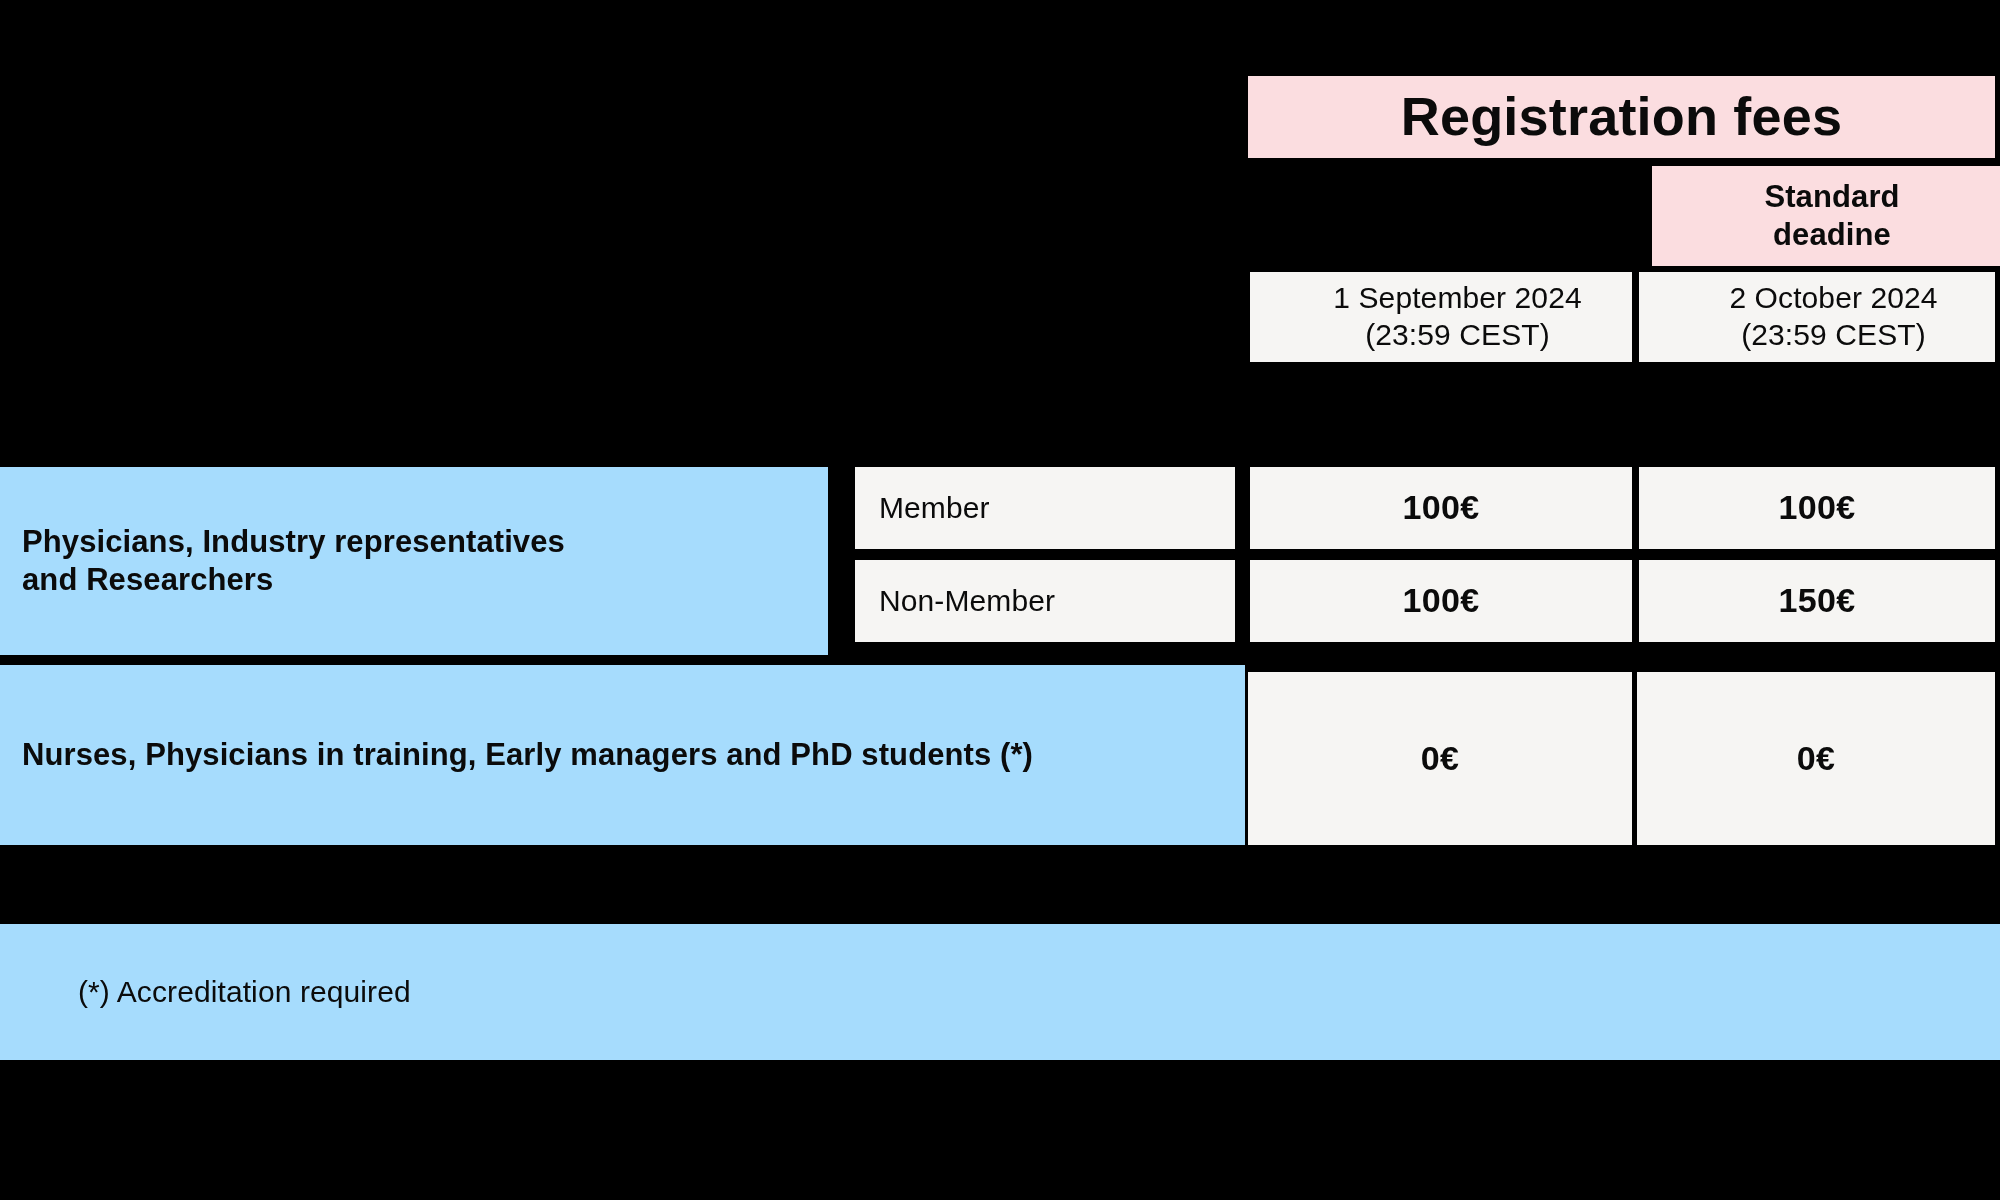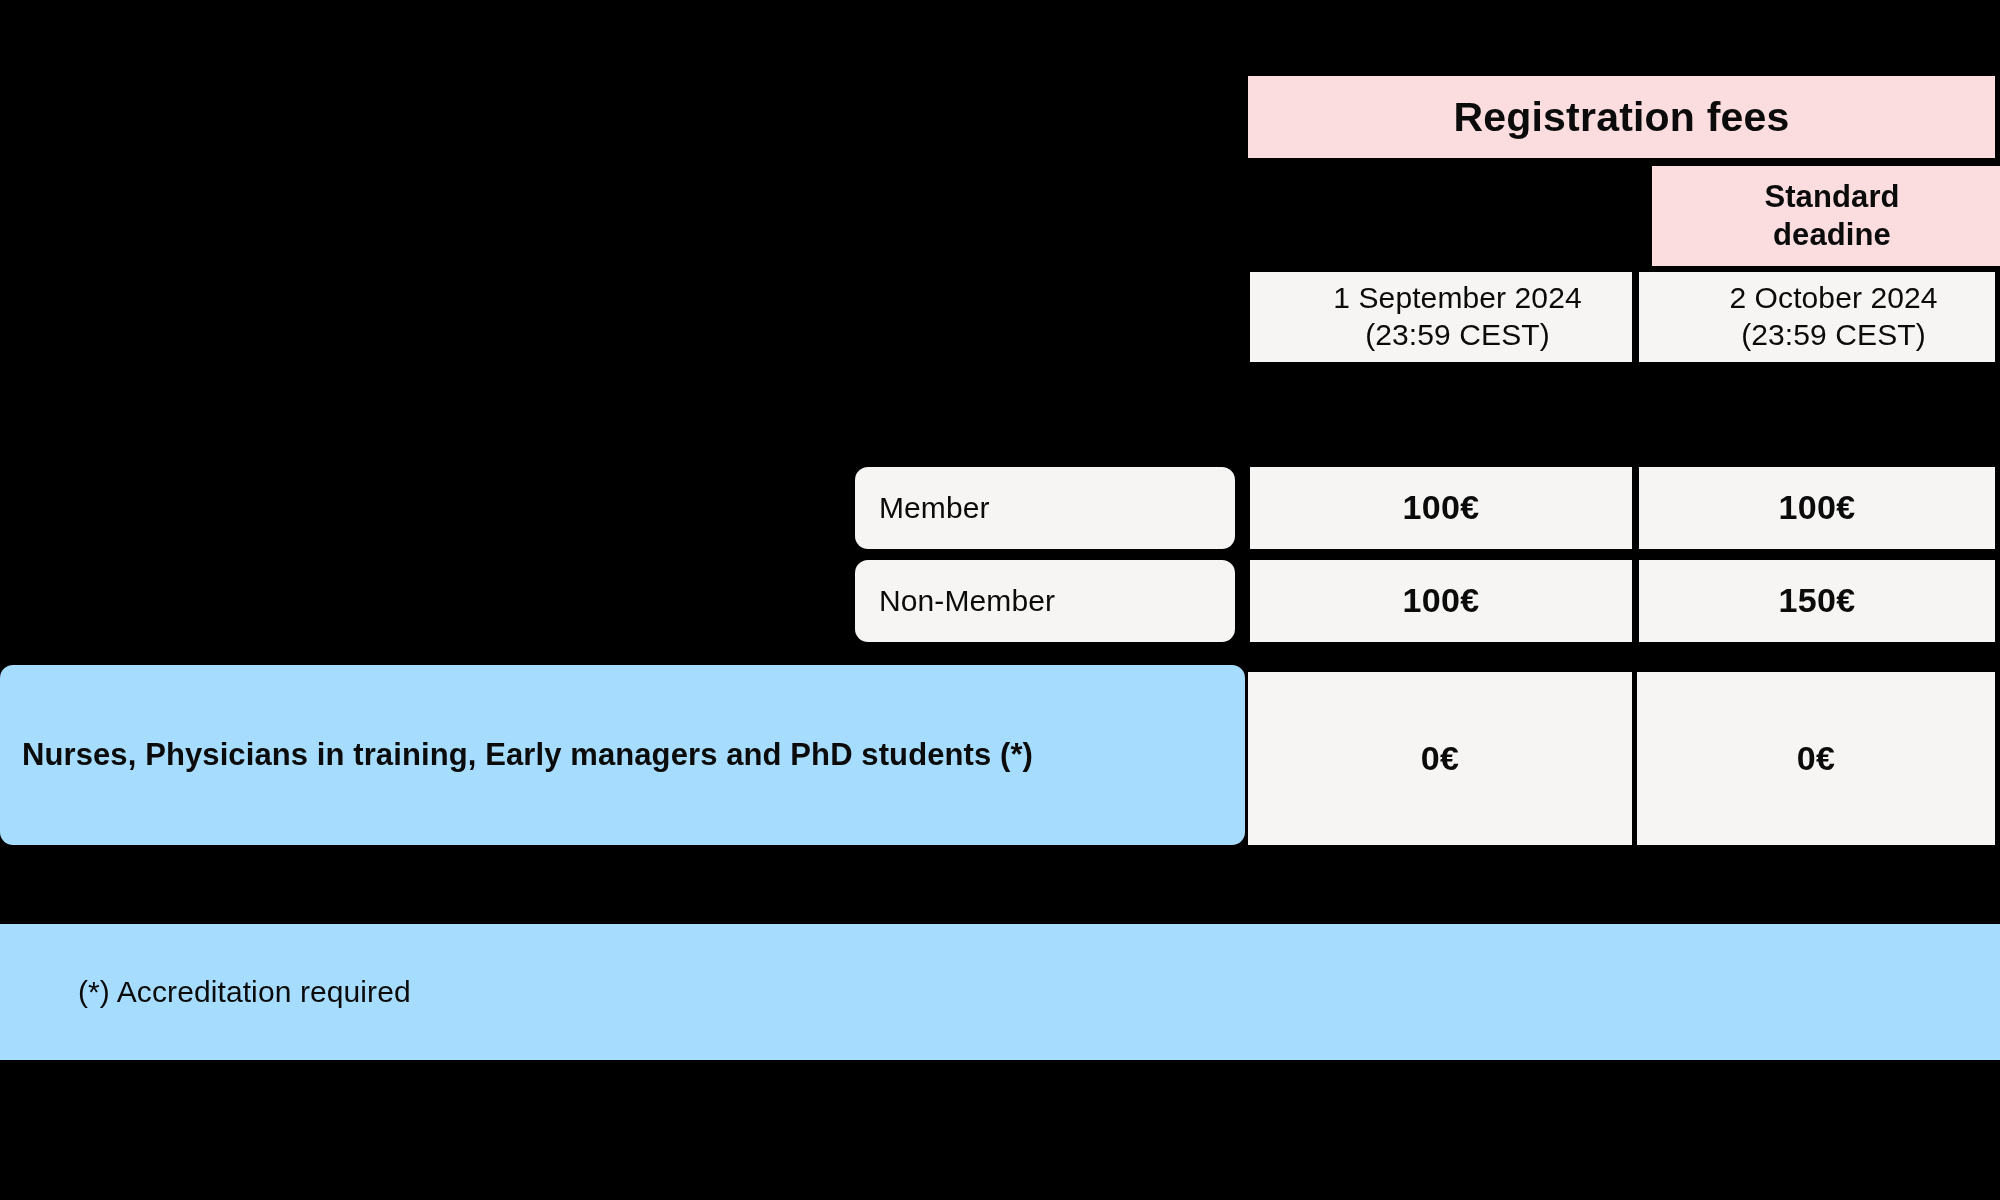--- a/index.html
+++ b/index.html
@@ -32,29 +32,28 @@
 
   .cell-center {
     align-items: center;
     justify-content: center;
     text-align: center;
   }
   .cell-left {
     align-items: center;
     justify-content: flex-start;
     text-align: left;
-    border-radius: 13px;
   }
 
   .bg-pink  { background: #FBDDE0; }
   .bg-blue  { background: #A6DCFD; }
   .bg-white { background: #F6F5F3; }
 
   .t-title {
-    font-size: 41px;
+    font-size: 54px;
     font-weight: 700;
     letter-spacing: 0.2px;
   }
   .t-colhead {
     font-size: 31px;
     font-weight: 700;
     letter-spacing: 0.1px;
   }
   .t-date {
     font-size: 30px;
@@ -99,20 +98,22 @@
 
   <div class="cell cell-center bg-pink t-colhead ml" style="left:1639px; top:166px; width:360px; height:100px;margin-left:13px;">Standard
 deadine</div>
 
   <div class="cell cell-center bg-white t-date ml" style="left:1250px; top:272px; width:382px; height:90px;">1 September 2024
 (23:59 CEST)</div>
 
   <div class="cell cell-center bg-white t-date ml" style="left:1639px; top:272px; width:356px; height:90px;">2 October 2024
 (23:59 CEST)</div>
 
+  <div class="cell cell-left bg-blue t-rowlabel ml pad-left-lbl" style="left:0px; top:467px; width:828px; height:188px;">Physicians, Industry representatives
+and Researchers</div>
 
   <div class="cell cell-left bg-white t-subrow pad-left" style="left:855px; top:467px; width:380px; height:82px;">Member</div>
 
   <div class="cell cell-center bg-white t-fee" style="left:1250px; top:467px; width:382px; height:82px;">100€</div>
 
   <div class="cell cell-center bg-white t-fee" style="left:1639px; top:467px; width:356px; height:82px;">100€</div>
 
   <div class="cell cell-left bg-white t-subrow pad-left" style="left:855px; top:560px; width:380px; height:82px;">Non-Member</div>
 
   <div class="cell cell-center bg-white t-fee" style="left:1250px; top:560px; width:382px; height:82px;">100€</div>

